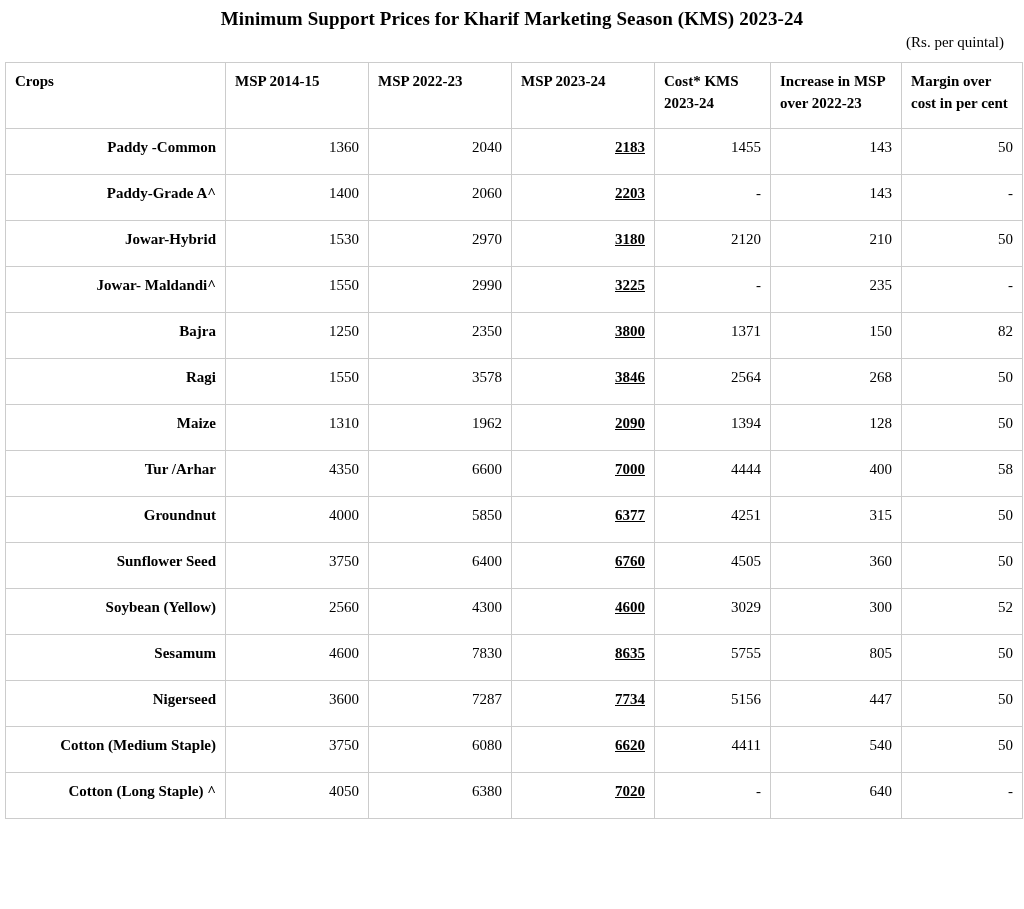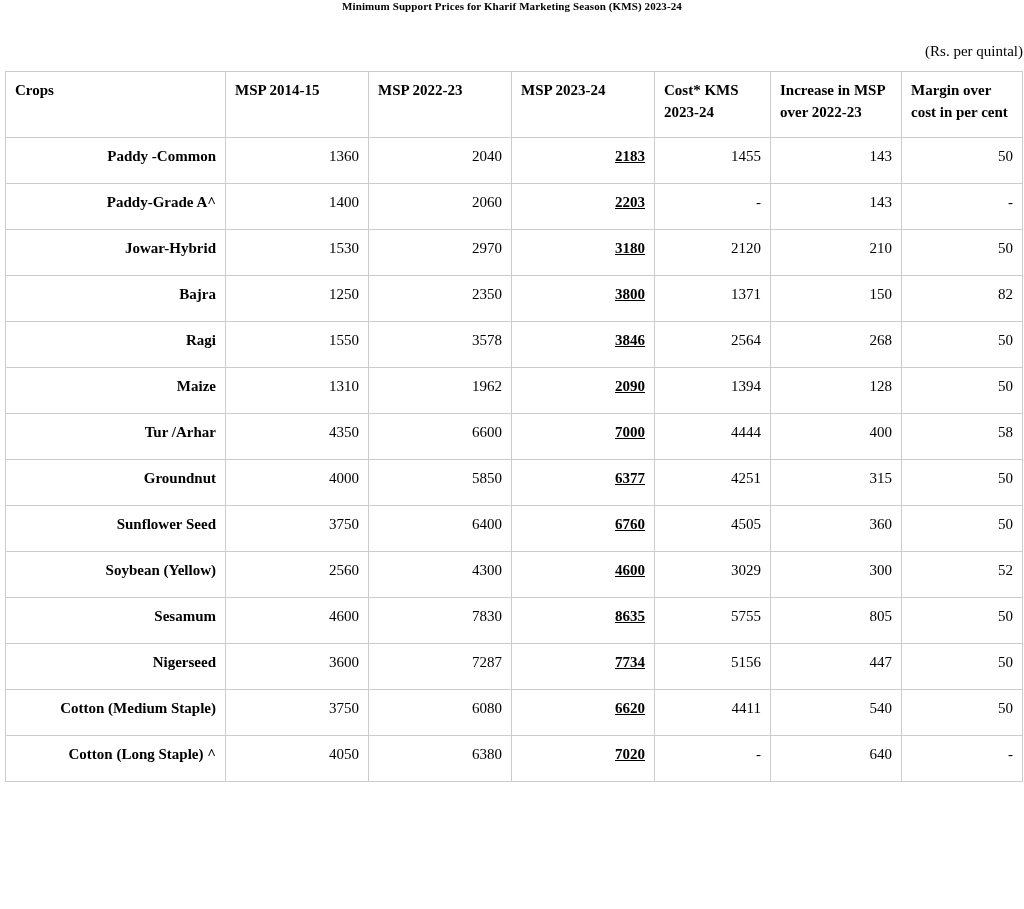--- a/index.html
+++ b/index.html
@@ -8,29 +8,30 @@
     background: #ffffff;
     width: 1024px;
     height: 909px;
     overflow: hidden;
     font-family: "Liberation Serif", "DejaVu Serif", serif;
     color: #000000;
   }
   .page-title {
     text-align: center;
     font-weight: bold;
-    font-size: 11px;
+    font-size: 19px;
+    margin-top: 8px;
     letter-spacing: 0.1px;
   }
   .unit-note {
     text-align: right;
     font-size: 15px;
-    margin-top: 31px;
+    margin-top: 4px;
     margin-bottom: 11px;
-    padding-right: 1px;
+    padding-right: 20px;
   }
   table.msp-table {
     border-collapse: collapse;
     table-layout: fixed;
     width: 1017px;
     margin-left: 5px;
     font-size: 15px;
   }
   .msp-table th, .msp-table td {
     border: 1px solid #cccccc;
@@ -111,20 +112,29 @@
       <tr>
         <td class="crop">Jowar-Hybrid</td>
         <td class="num">1530</td>
         <td class="num">2970</td>
         <td class="num bold">3180</td>
         <td class="num">2120</td>
         <td class="num">210</td>
         <td class="num">50</td>
       </tr>
       <tr>
+        <td class="crop">Jowar- Maldandi^</td>
+        <td class="num">1550</td>
+        <td class="num">2990</td>
+        <td class="num bold">3225</td>
+        <td class="num">-</td>
+        <td class="num">235</td>
+        <td class="num">-</td>
+      </tr>
+      <tr>
         <td class="crop">Bajra</td>
         <td class="num">1250</td>
         <td class="num">2350</td>
         <td class="num bold">3800</td>
         <td class="num">1371</td>
         <td class="num">150</td>
         <td class="num">82</td>
       </tr>
       <tr>
         <td class="crop">Ragi</td>

